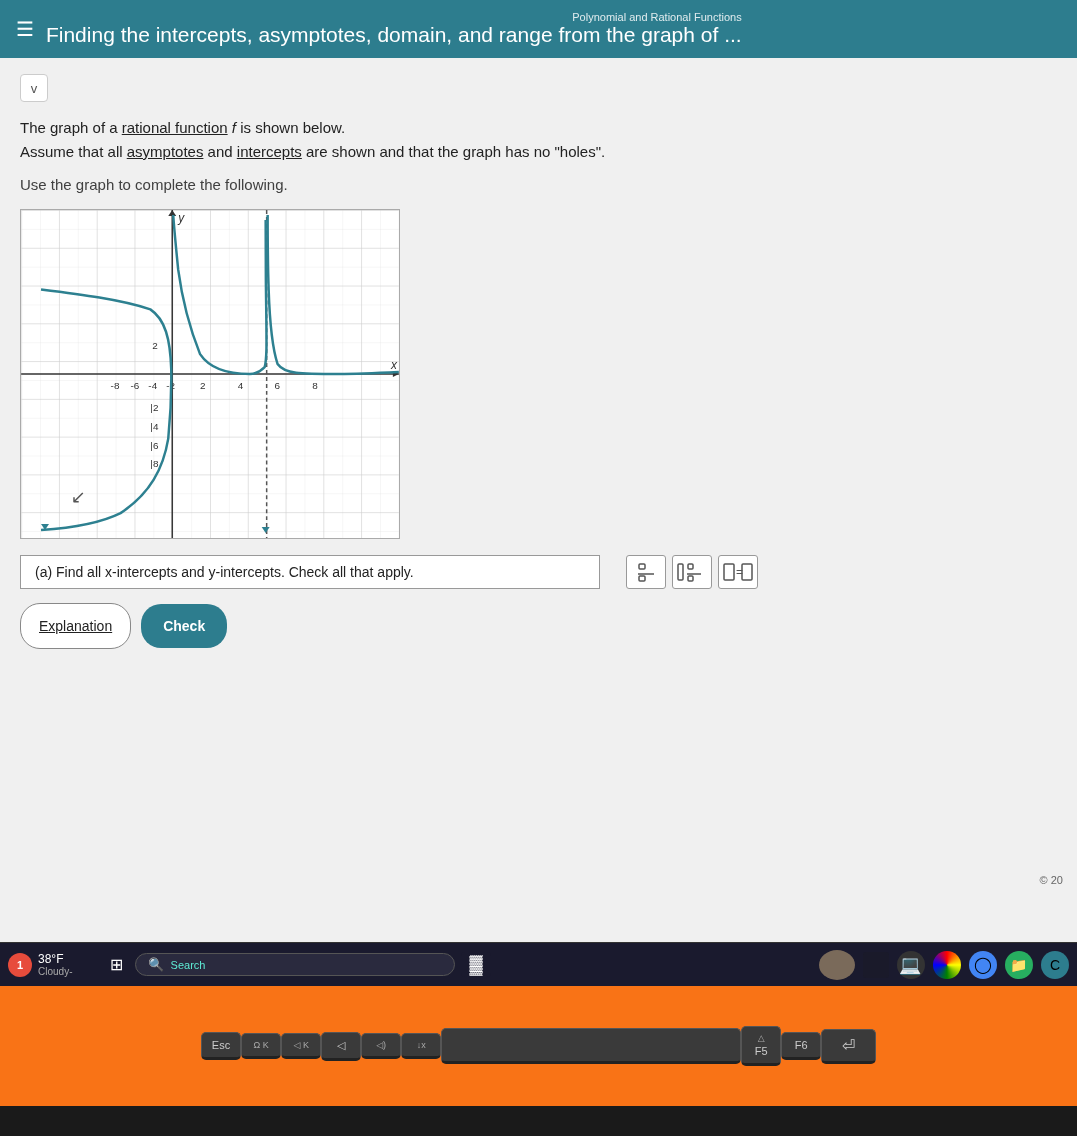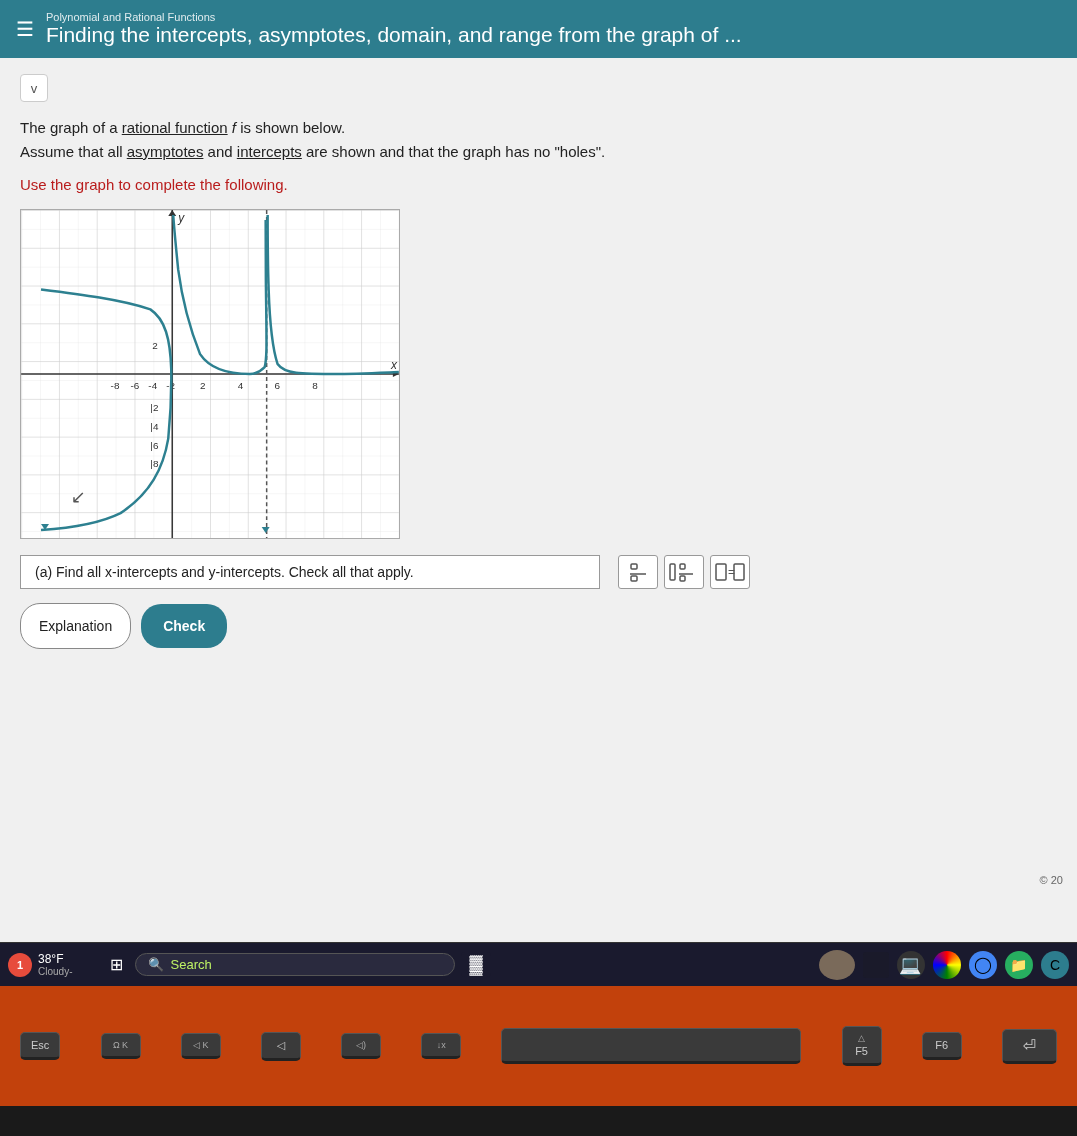--- a/index.html
+++ b/index.html
@@ -22,20 +22,21 @@
       gap: 12px;
       min-height: 58px;
     }
     .hamburger-icon {
       color: white;
       font-size: 20px;
       cursor: pointer;
     }
     .top-bar-text {
       color: white;
+      text-align: right;
     }
     .top-bar-text .subtitle {
       font-size: 11px;
       opacity: 0.85;
     }
     .top-bar-text .title {
       font-size: 21px;
       font-weight: normal;
     }
 
@@ -65,21 +66,21 @@
       font-size: 15px;
       color: #222;
       line-height: 1.6;
       margin-bottom: 12px;
     }
     .problem-text .underline {
       text-decoration: underline;
     }
     .use-graph {
       font-size: 15px;
-      color: #b91c1c;
+      color: #404040;
       margin-bottom: 16px;
     }
 
     
     .graph-container {
       background: white;
       border: 1px solid #aaa;
       width: 380px;
       height: 330px;
       margin-bottom: 16px;
@@ -89,21 +90,21 @@
 
     .graph-svg {
       width: 100%;
       height: 100%;
     }
 
     
     .question-row {
       display: flex;
       align-items: center;
-      gap: 18px;
+      gap: 26px;
       margin-bottom: 14px;
     }
     .question-box {
       border: 1px solid #999;
       background: white;
       padding: 8px 14px;
       font-size: 14px;
       color: #222;
       flex: 1;
       max-width: 580px;
@@ -135,20 +136,21 @@
       margin-bottom: 4px;
     }
     .explanation-btn {
       background: white;
       border: 1px solid #888;
       border-radius: 20px;
       padding: 14px 18px;
       font-size: 14px;
       cursor: pointer;
       color: #222;
+      text-decoration: underline;
     }
     .check-btn {
       background: #2d7d8e;
       border: none;
       border-radius: 20px;
       padding: 14px 22px;
       font-size: 14px;
       cursor: pointer;
       color: white;
       font-weight: bold;
@@ -227,25 +229,25 @@
       align-items: center;
       justify-content: center;
       font-size: 14px;
       cursor: pointer;
     }
     .taskbar-icon.chrome { background: #4285f4; }
     .taskbar-icon.green { background: #27ae60; }
 
     
     .keyboard-area {
-      background: #c2410c;
+      background: #f97316;
       height: 120px;
       display: flex;
       align-items: center;
-      justify-content: space-between;
+      justify-content: center;
       padding: 8px 20px;
     }
     .key {
       background: #3a3a3a;
       border: 1px solid #555;
       border-bottom: 3px solid #222;
       border-radius: 5px;
       color: #ccc;
       font-size: 11px;
       padding: 6px 10px;
@@ -394,21 +396,21 @@
       <div style="font-size:10px; color:#aaa;">Cloudy-</div>
     </div>
   </div>
 
   <button class="start-btn">
     <span style="font-size:16px;">⊞</span>
   </button>
 
   <div class="search-bar">
     <span style="font-size:13px;">🔍</span>
-    <span style="color:#bef264; font-size:13px;">Search</span>
+    <span style="color:#5eead4; font-size:11px;">Search</span>
   </div>
 
   <div style="display:flex; gap:4px; align-items:center; background:#1a1a2e; padding:2px 8px; border-radius:4px;">
     <span style="color:white; font-size:18px;">▓</span>
   </div>
 
   <div class="taskbar-right">
     <div style="width:36px; height:30px; border-radius:50%; overflow:hidden; background:#7a6a5a;">
     </div>
     <div style="width:26px; height:26px; background:#1a1a2a; border-radius:3px;"></div>

